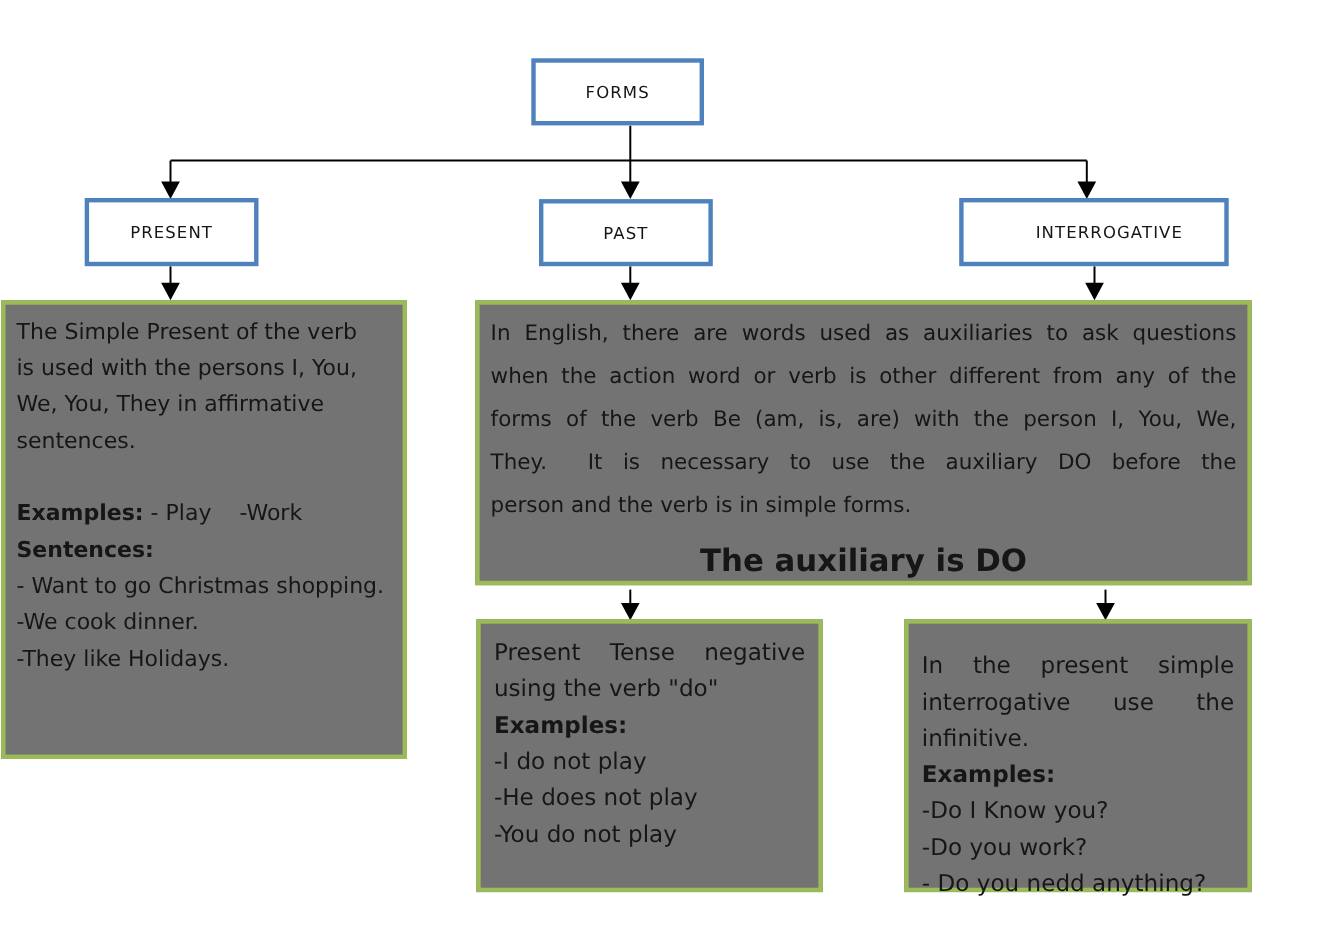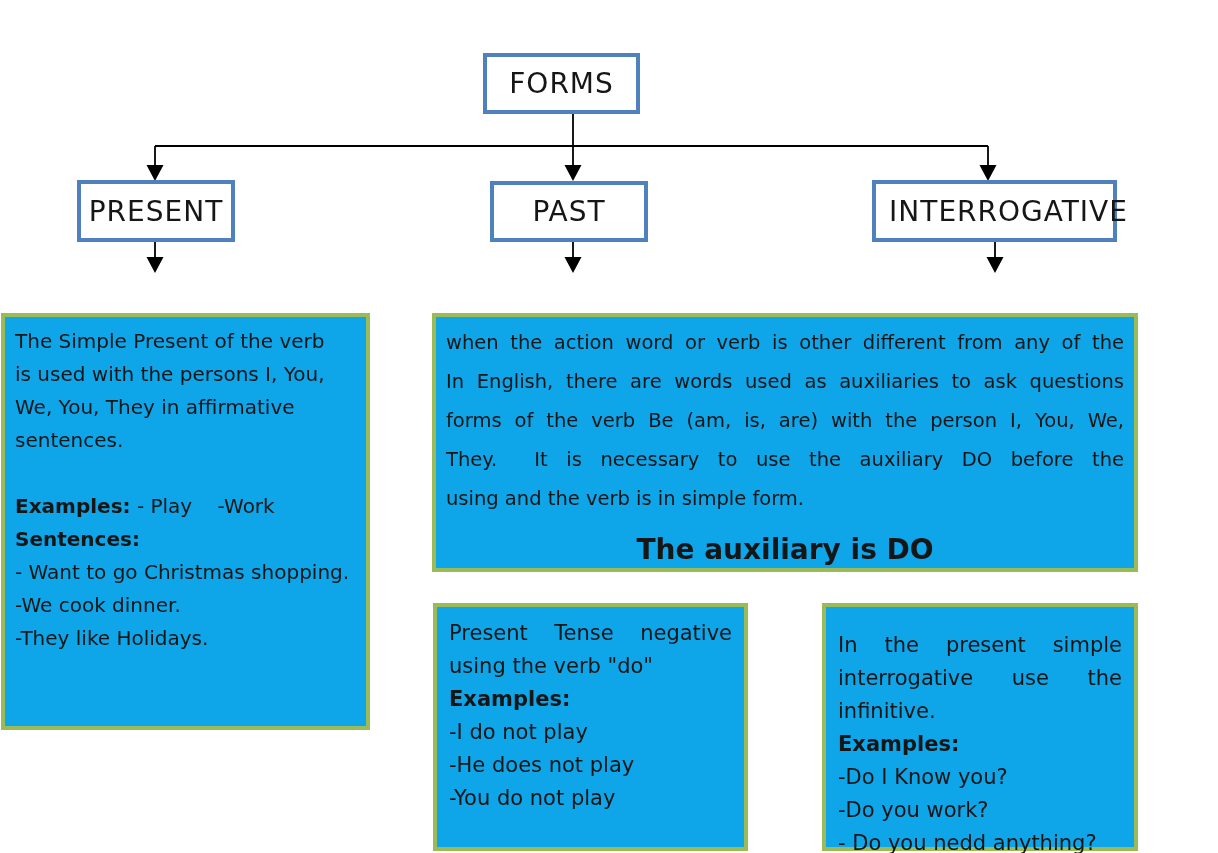--- a/index.html
+++ b/index.html
@@ -23,32 +23,31 @@
     pointer-events: none;
   }
   .node {
     position: absolute;
     box-sizing: border-box;
     border: 4px solid var(--node-border, #4f81bd);
     background: #ffffff;
     display: flex;
     align-items: center;
     justify-content: center;
-    font-size: 28px;
+    font-size: 15px;
     letter-spacing: 1px;
     color: #161616;
   }
   .detail {
     position: absolute;
     box-sizing: border-box;
     border: 4px solid var(--detail-border, #9bbb59);
-    background: #0ea5e9;
+    background: #737373;
     padding: 8px 10px;
     color: #161616;
-    margin-top: 40px;
   }
   .detail .line { white-space: pre-wrap; }
   #present-detail { left: 1px;  top: 273px; width: 369px; height: 417px; font-size: 20px; line-height: 33px; }
   #auxiliary-detail { left: 432px; top: 273px; width: 706px; height: 259px; font-size: 19.5px; line-height: 39px; padding: 6px 10px; }
   #negative-detail { left: 433px; top: 563px; width: 315px; height: 248px; font-size: 21px; line-height: 33px; padding: 10px 12px; }
   #interrogative-detail { left: 822px; top: 563px; width: 316px; height: 248px; font-size: 21px; line-height: 33px; padding: 22px 12px; }
   #forms-node { left: 483px; top: 53px;  width: 157px; height: 61px; }
   #present-node { left: 77px;  top: 180px; width: 158px; height: 62px; }
   #past-node { left: 490px; top: 181px; width: 158px; height: 61px; }
   #interrogative-node { left: 872px; top: 180px; width: 245px; height: 62px; padding-left: 28px; }
@@ -116,25 +115,25 @@
     <div class="line">sentences.</div>
     <div class="spacer"></div>
     <div class="line"><span class="b">Examples:</span><span> - Play    -Work</span></div>
     <div class="line b">Sentences:</div>
     <div class="line">- Want to go Christmas shopping.</div>
     <div class="line">-We cook dinner.</div>
     <div class="line">-They like Holidays.</div>
   </div>
 
   <div id="auxiliary-detail" class="detail">
+    <div class="line jline">In English, there are words used as auxiliaries to ask questions</div>
     <div class="line jline">when the action word or verb is other different from any of the</div>
-    <div class="line jline">In English, there are words used as auxiliaries to ask questions</div>
     <div class="line jline">forms of the verb Be (am, is, are) with the person I, You, We,</div>
     <div class="line jline">They.  It is necessary to use the auxiliary DO before the</div>
-    <div class="line">using and the verb is in simple form.</div>
+    <div class="line">person and the verb is in simple forms.</div>
     <div class="aux-highlight">The auxiliary is DO</div>
   </div>
 
   <div id="negative-detail" class="detail">
     <div class="line jline">Present Tense negative</div>
     <div class="line">using the verb "do"</div>
     <div class="line b">Examples:</div>
     <div class="line">-I do not play</div>
     <div class="line">-He does not play</div>
     <div class="line">-You do not play</div>

